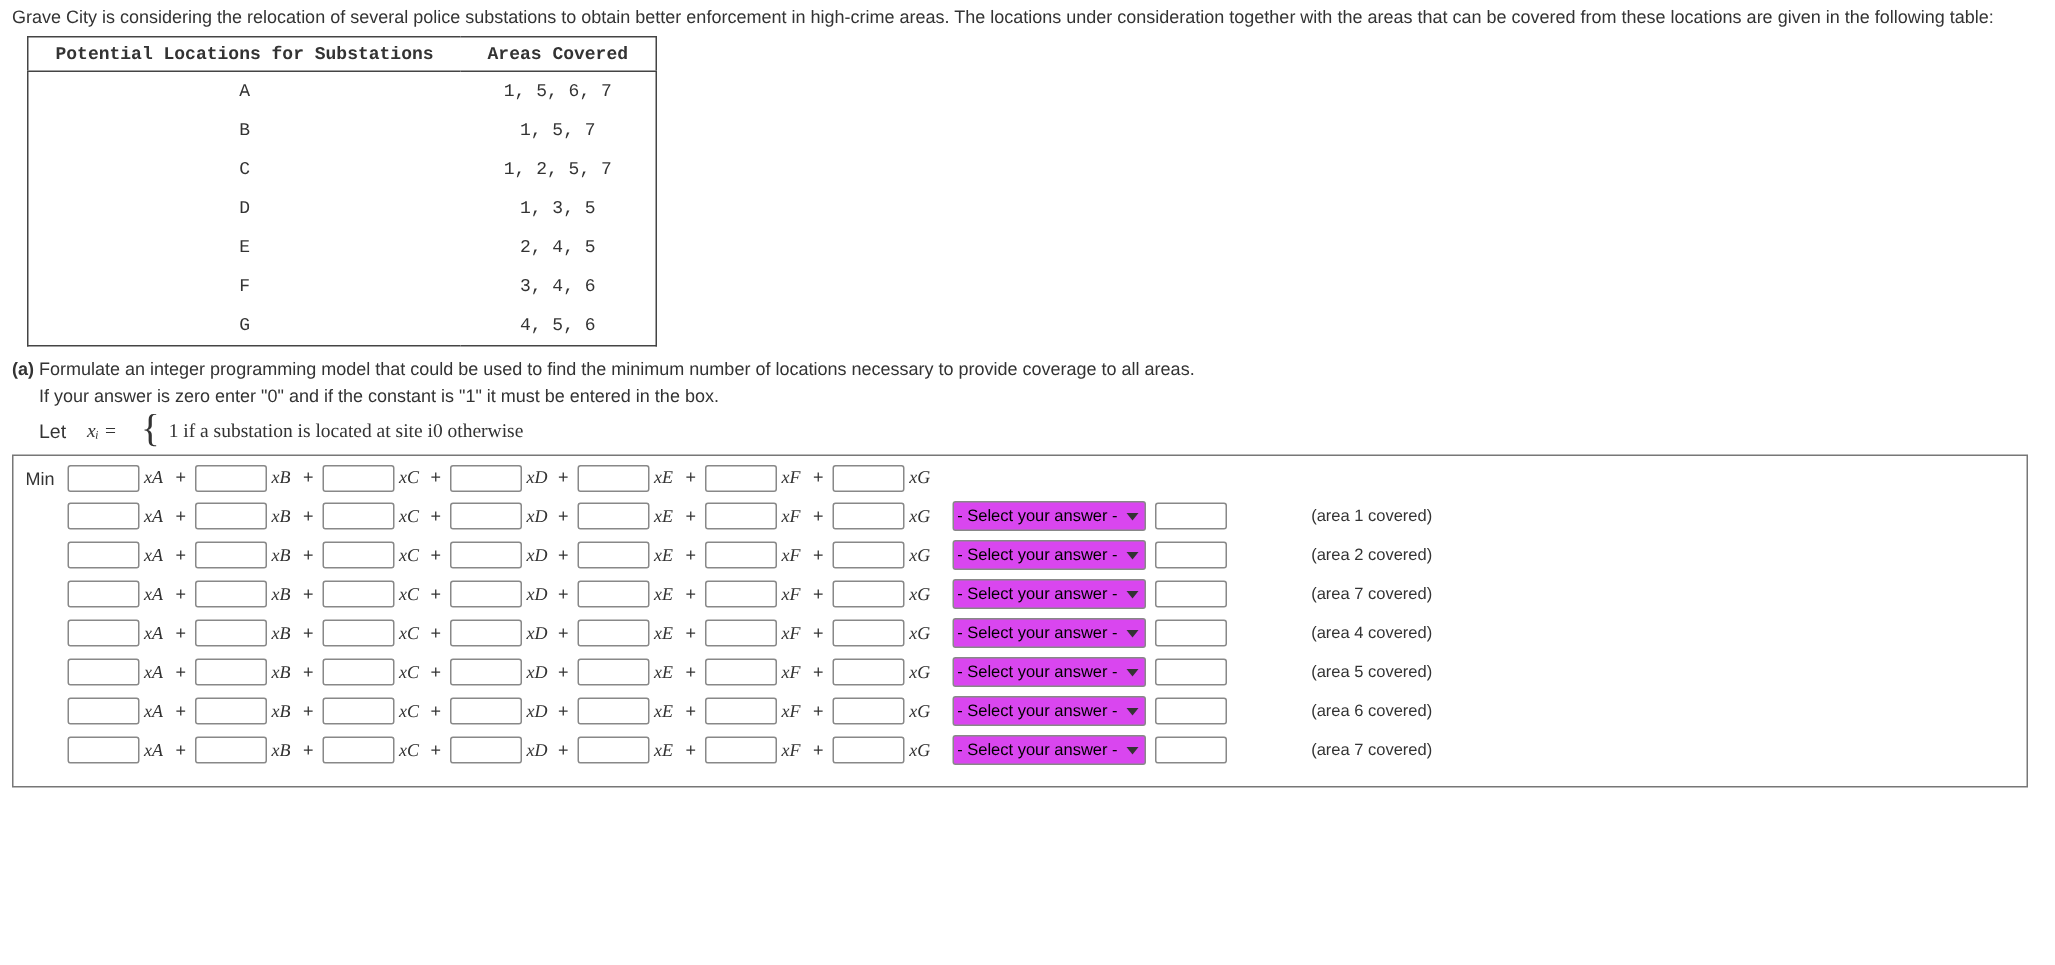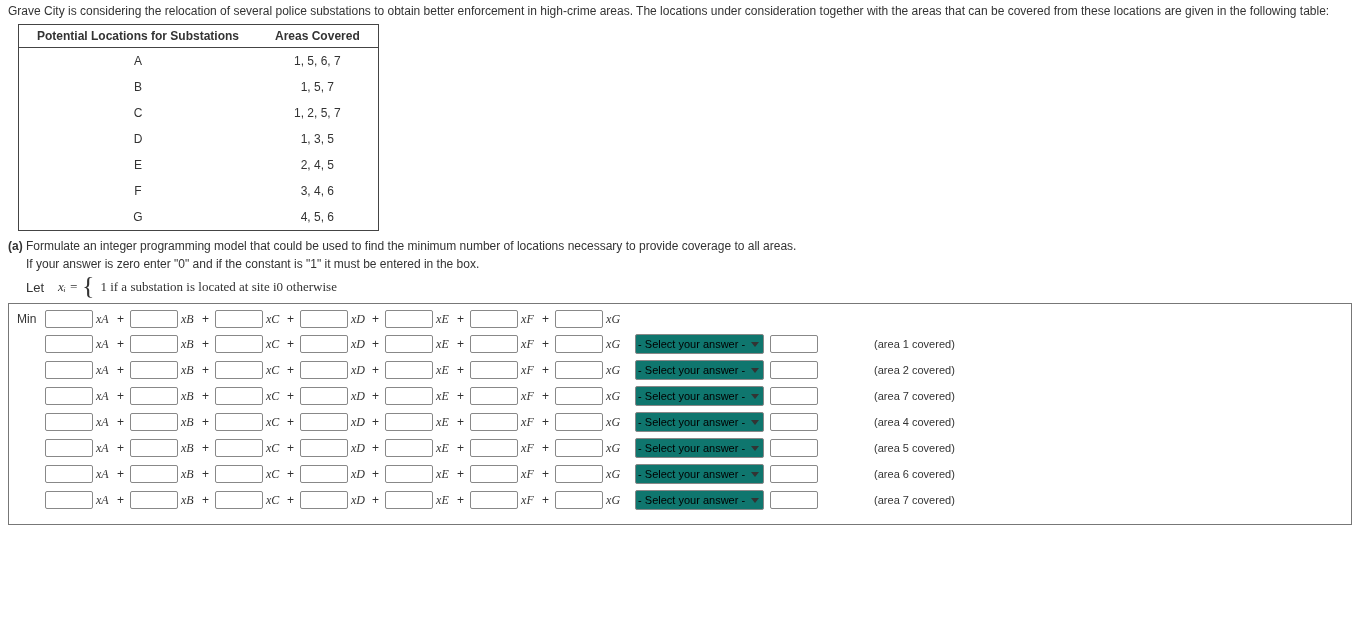--- a/index.html
+++ b/index.html
@@ -10,20 +10,21 @@
     color: #333;
     background: #fff;
   }
   .intro {
     margin-bottom: 6px;
   }
   .loc-table {
     border: 1.5px solid #444;
     border-collapse: collapse;
     margin: 6px 0 4px 10px;
+    font-family: Liberation Mono, monospace;
   }
   .loc-table th {
     font-weight: bold;
     padding: 4px 18px;
     text-align: center;
     font-size: 12px;
   }
   .loc-table td {
     padding: 6px 18px;
     text-align: center;
@@ -40,21 +41,21 @@
     margin: 4px 0 8px 18px;
   }
   .let-row {
     display: flex;
     align-items: center;
     margin: 4px 0 8px 18px;
     font-family: 'Times New Roman', serif;
     font-size: 13px;
   }
   .let-row .let { margin-right: 14px; font-family: Arial, sans-serif; }
-  .let-row .xi { font-style: italic; margin-right: 2px; }
+  .let-row .xi { font-style: italic; margin-right: 14px; }
   .let-row .brace {
     font-size: 26px;
     line-height: 14px;
     margin: 0 6px 0 2px;
     position: relative;
     top: -1px;
   }
   .let-row .cases {
     display: flex;
     flex-direction: row;
@@ -103,21 +104,21 @@
   }
   .plus {
     margin: 0 6px 0 0;
   }
   .rel-select {
     height: 20px;
     border: 1px solid #888;
     border-radius: 2px;
     font-size: 11px;
     margin-left: 4px;
-    background: #0f766e;
+    background: #d946ef;
     padding: 0 18px 0 2px;
     appearance: none;
     -webkit-appearance: none;
     position: relative;
   }
   .select-wrap {
     position: relative;
     display: inline-block;
     margin-left: 4px;
   }

